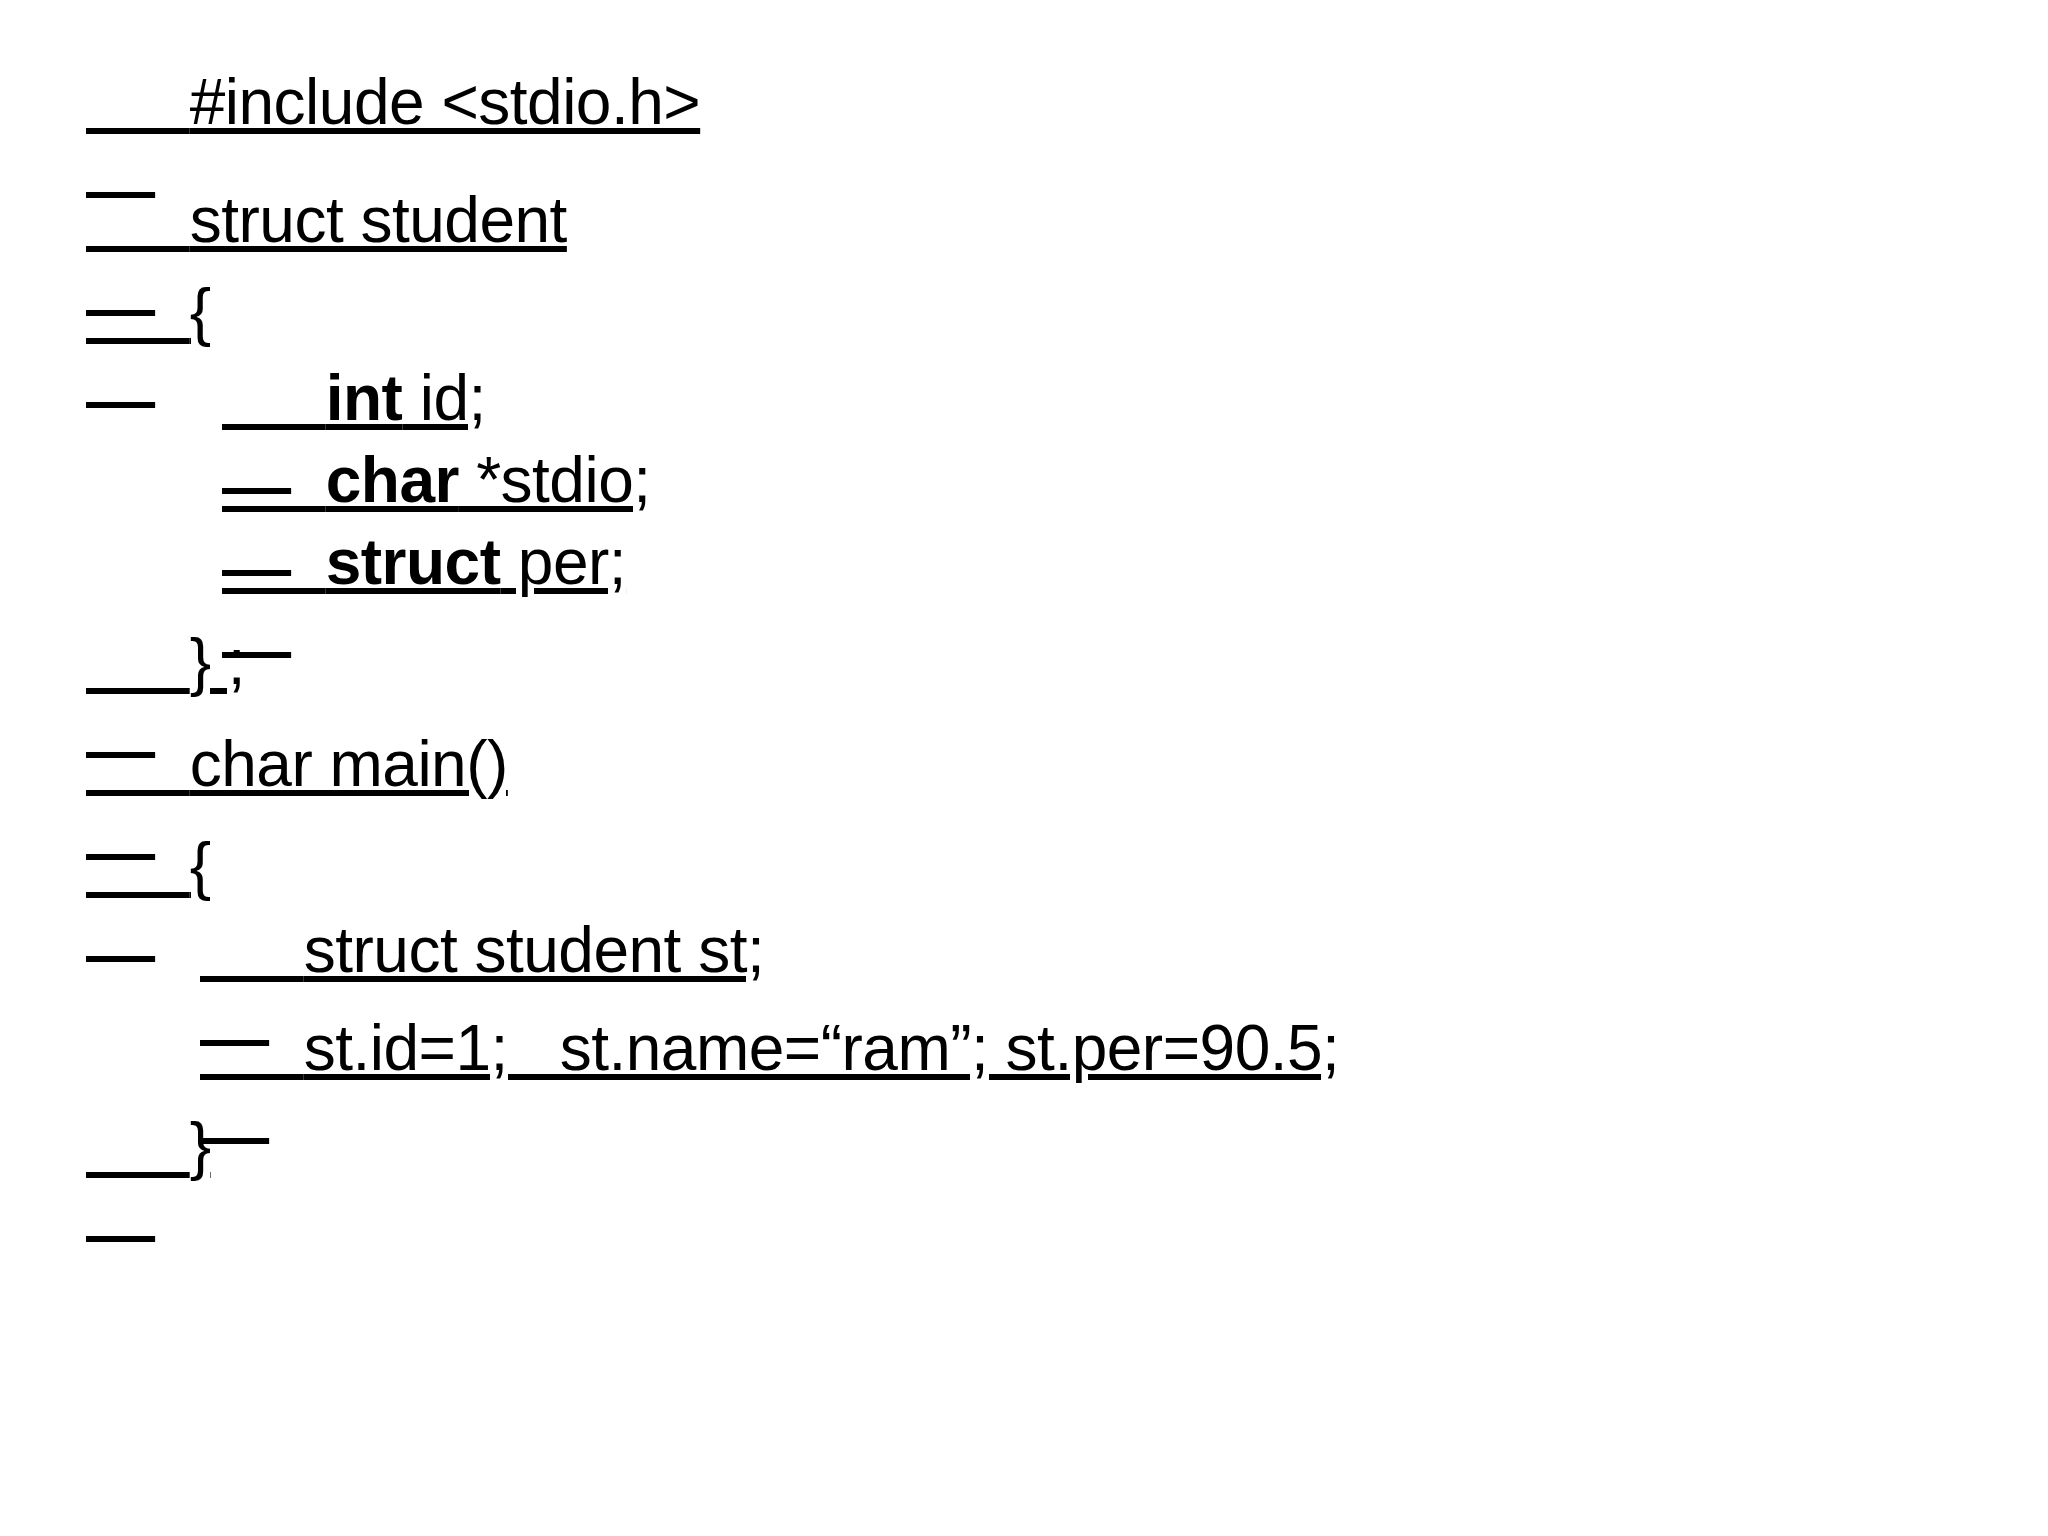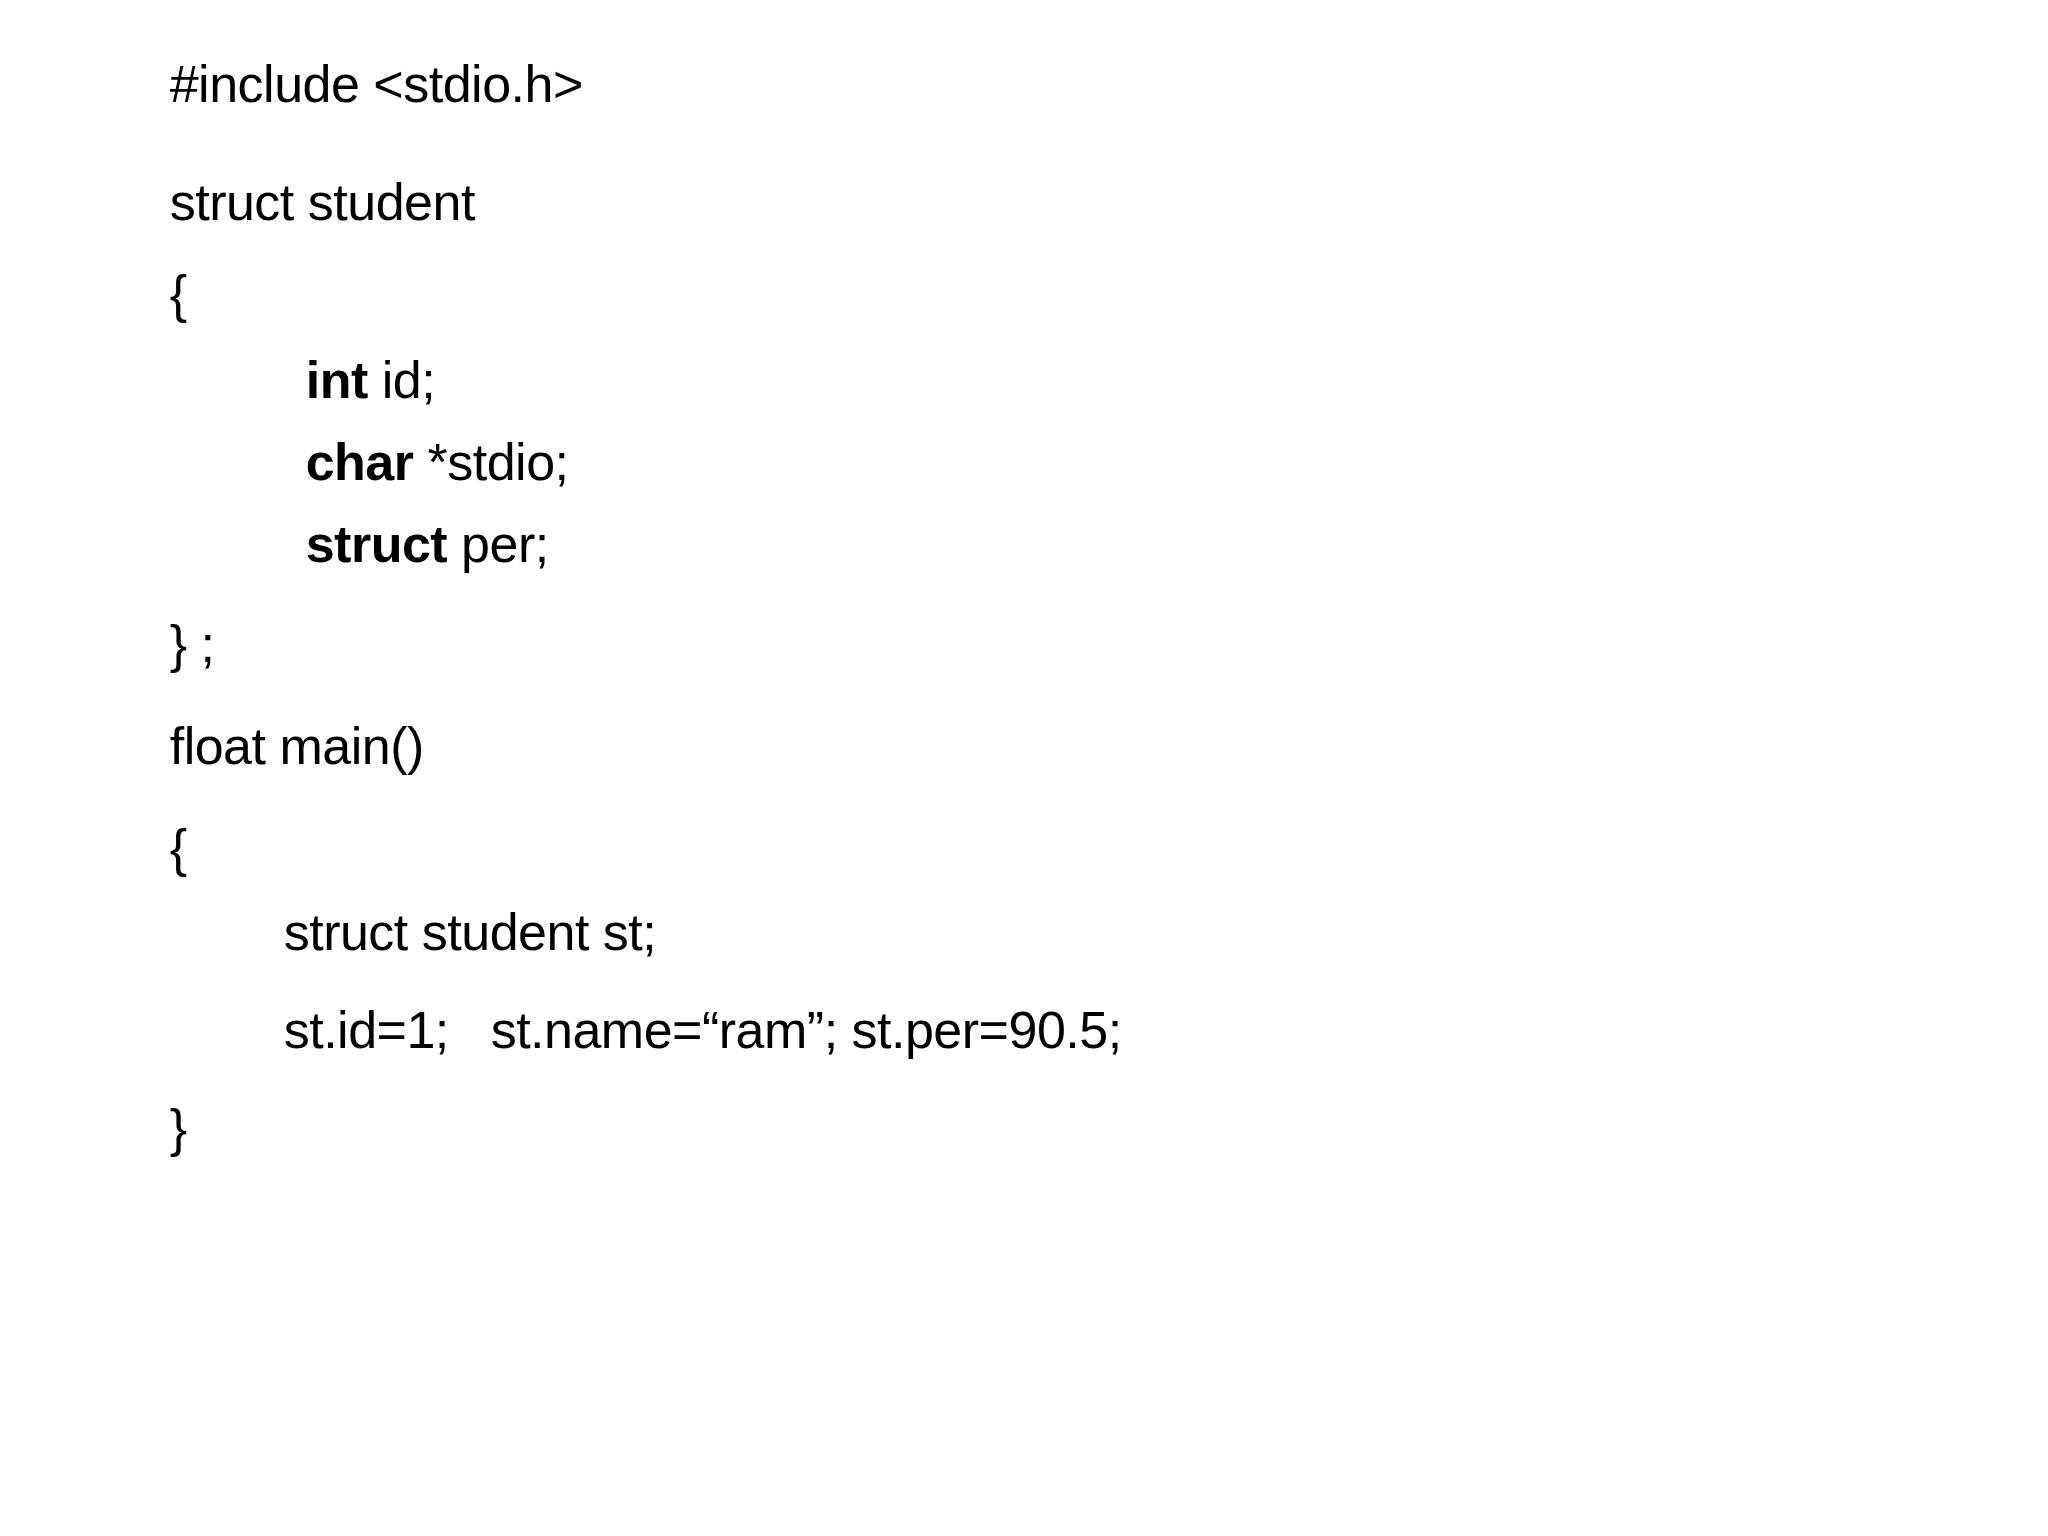--- a/index.html
+++ b/index.html
@@ -19,24 +19,25 @@
   .code-block {
     position: absolute;
     left: 0;
     top: 0;
     width: 2048px;
   }
   .code-line {
     position: absolute;
     white-space: pre;
     font-family: "Liberation Sans", sans-serif;
-    font-size: 52px;
+    font-size: 64px;
     line-height: 1.0;
     color: #000000;
     letter-spacing: -0.5px;
+    text-decoration: underline;
   }
   .code-line .kw {
     font-weight: bold;
   }
   .code-line .plain {
     font-weight: normal;
   }
   
   .ln-0  { left: 86px;  top: 6px;    }
   .ln-1  { left: 86px;  top: 124px;  }
@@ -79,21 +80,21 @@
 
     <div class="code-line ln-5">
       <span class="kw">struct</span><span class="plain"> per;</span>
     </div>
 
     <div class="code-line ln-6">
       <span class="plain">} ;</span>
     </div>
 
     <div class="code-line ln-7">
-      <span class="plain">float main()</span>
+      <span class="plain">char main()</span>
     </div>
 
     <div class="code-line ln-8">
       <span class="plain">{</span>
     </div>
 
     <div class="code-line ln-9">
       <span class="plain">struct student st;</span>
     </div>
 

